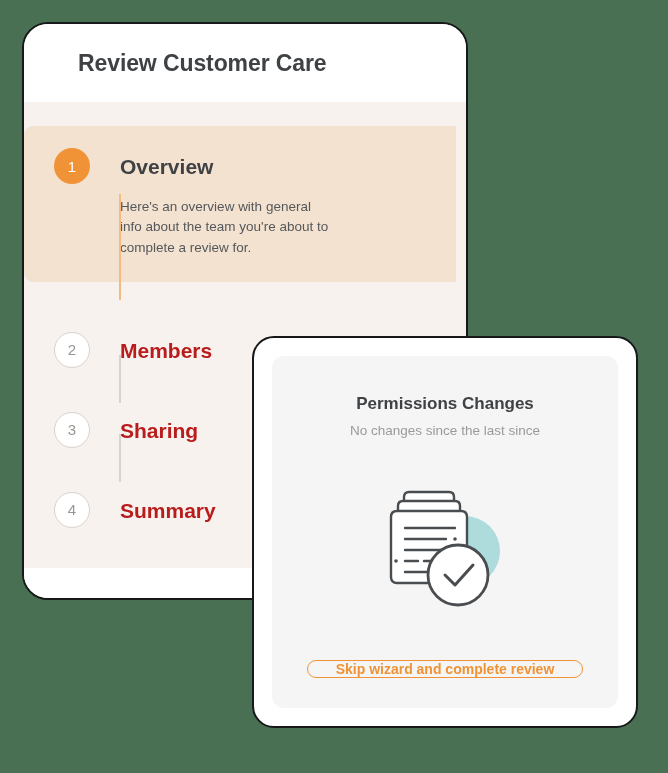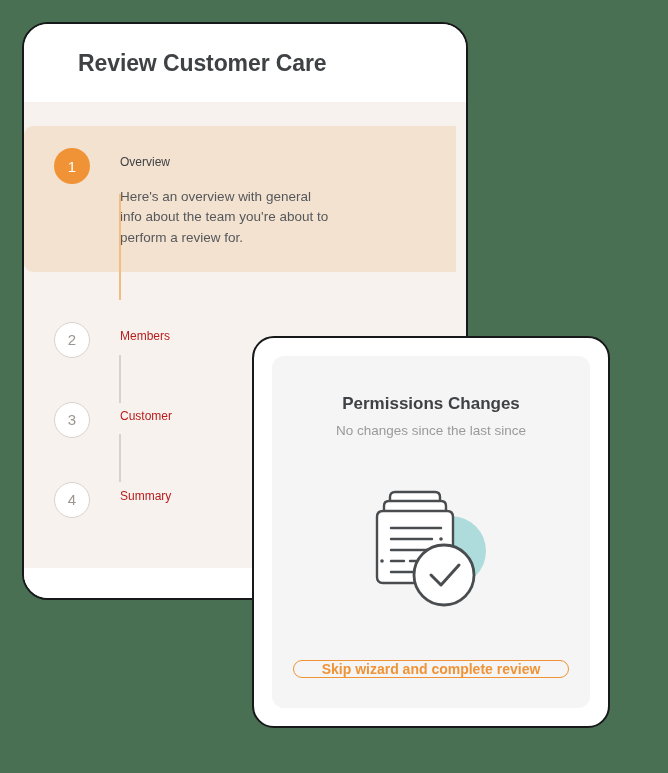--- a/index.html
+++ b/index.html
@@ -105,22 +105,22 @@
   .badge.idle {
     background: #ffffff;
     border: 1px solid #d8d2cc;
     color: #9a9590;
   }
 
   .step-body {
     padding-top: 7px;
   }
   .step-title {
-    font-size: 12px;
-    font-weight: normal;
+    font-size: 21px;
+    font-weight: bold;
     color: #3f4245;
   }
   .step-title.idle {
     color: #b91c1c;
   }
   .step-desc {
     margin-top: 18px;
     font-size: 13.5px;
     line-height: 1.5;
     color: #55585b;
@@ -134,21 +134,21 @@
     width: 2px;
     margin-left: -1px;
     z-index: 1;
   }
 
   
   #overlay-card {
     position: absolute;
     left: 252px;
     top: 336px;
-    width: 358px;
+    width: 386px;
     height: 392px;
     background: #ffffff;
     border: 2px solid #16181a;
     border-radius: 22px;
     box-sizing: border-box;
     padding: 18px;
     overflow: hidden;
   }
   #overlay-inner {
     width: 100%;
@@ -209,39 +209,39 @@
     <div class="connector" style="left:96px; top:253px; height:48px; background:#d8d2cc;"></div>
 
     <div class="connector" style="left:96px; top:332px; height:48px; background:#d8d2cc;"></div>
 
     <div class="step step-active">
       <div class="badge-col">
         <div class="badge active">1</div>
       </div>
       <div class="step-body">
         <div class="step-title">Overview</div>
-        <div class="step-desc">Here's an overview with general info about the team you're about to perform a review for.</div>
+        <div class="step-desc">Here's an overview with general info about the team you're about to complete a review for.</div>
       </div>
     </div>
 
     <div class="step step-inactive" style="margin-top:36px;">
       <div class="badge-col">
         <div class="badge idle">2</div>
       </div>
       <div class="step-body">
         <div class="step-title idle">Members</div>
       </div>
     </div>
 
     <div class="step step-inactive" style="margin-top:16px;">
       <div class="badge-col">
         <div class="badge idle">3</div>
       </div>
       <div class="step-body">
-        <div class="step-title idle">Customer</div>
+        <div class="step-title idle">Sharing</div>
       </div>
     </div>
 
     <div class="step step-inactive" style="margin-top:16px;">
       <div class="badge-col">
         <div class="badge idle">4</div>
       </div>
       <div class="step-body">
         <div class="step-title idle">Summary</div>
       </div>

